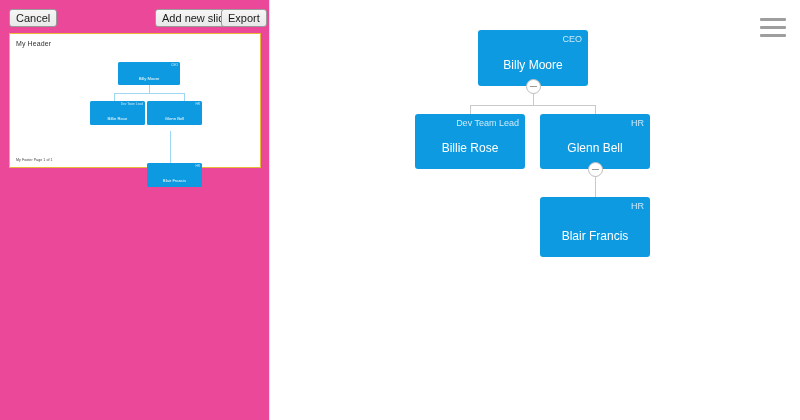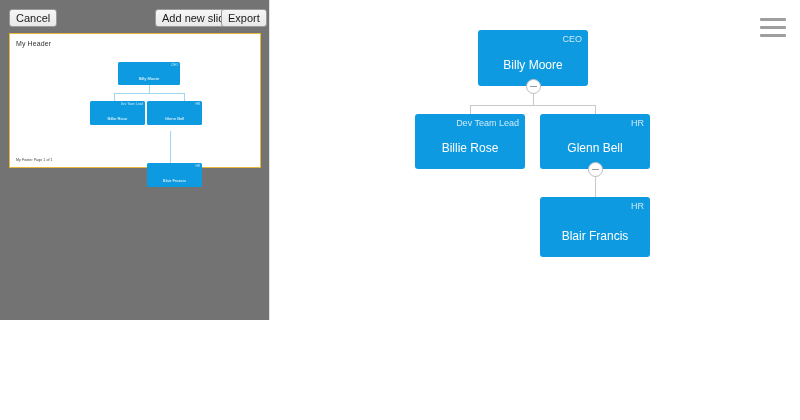--- a/index.html
+++ b/index.html
@@ -14,24 +14,24 @@
     overflow: hidden;
     position: relative;
   }
 
   
   #slide-panel {
     position: absolute;
     left: 0;
     top: 0;
     width: 270px;
-    height: 320px;
+    height: 420px;
     box-sizing: border-box;
     border-right: 1px solid #e3e3e3;
-    background: #737373;
+    background: #ec4899;
   }
   #toolbar {
     position: absolute;
     left: 0;
     top: 0;
     width: 270px;
     height: 30px;
   }
   .btn {
     position: absolute;

